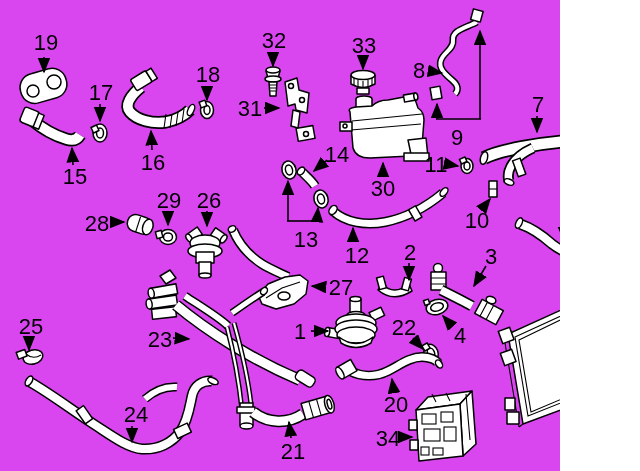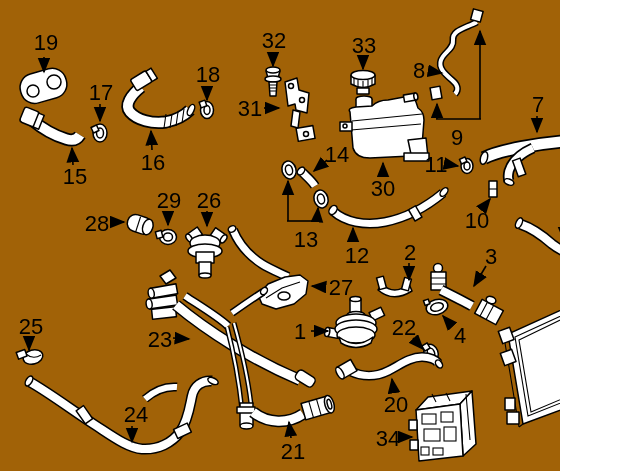--- a/index.html
+++ b/index.html
@@ -1,16 +1,16 @@
 <!DOCTYPE html>
 <html><head>
 <meta charset="utf-8">
 <style>
   html,body{margin:0;padding:0;background:#fff;}
-  #stage{position:relative;width:560px;height:471px;background:#a16207;overflow:hidden;
+  #stage{position:relative;width:560px;height:471px;background:#d946ef;overflow:hidden;
          font-family:"Liberation Sans",sans-serif;}
   svg{display:block}
   .fw{fill:#fff;stroke:#000;stroke-width:1.5;stroke-linejoin:round}
   .thin{fill:none;stroke:#000;stroke-width:1.1}
   .to{fill:none;stroke:#000;stroke-linecap:butt}
   .ti{fill:none;stroke:#fff;stroke-linecap:butt}
   .leader{stroke:#000;stroke-width:1.6;fill:none}
   text.callout{font-family:"Liberation Sans",sans-serif;font-size:22px;fill:#000;text-anchor:middle}
 </style>
 </head>

